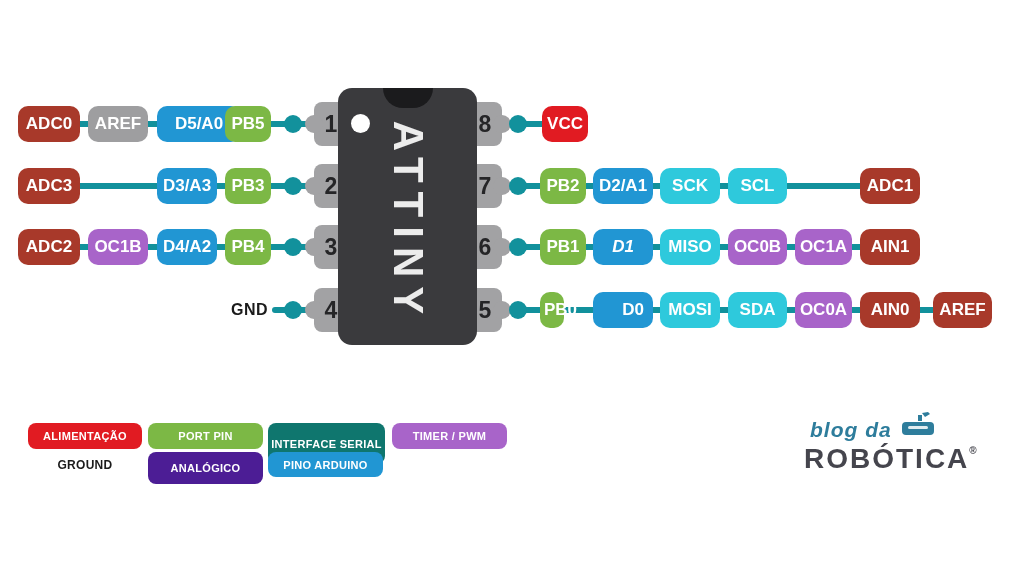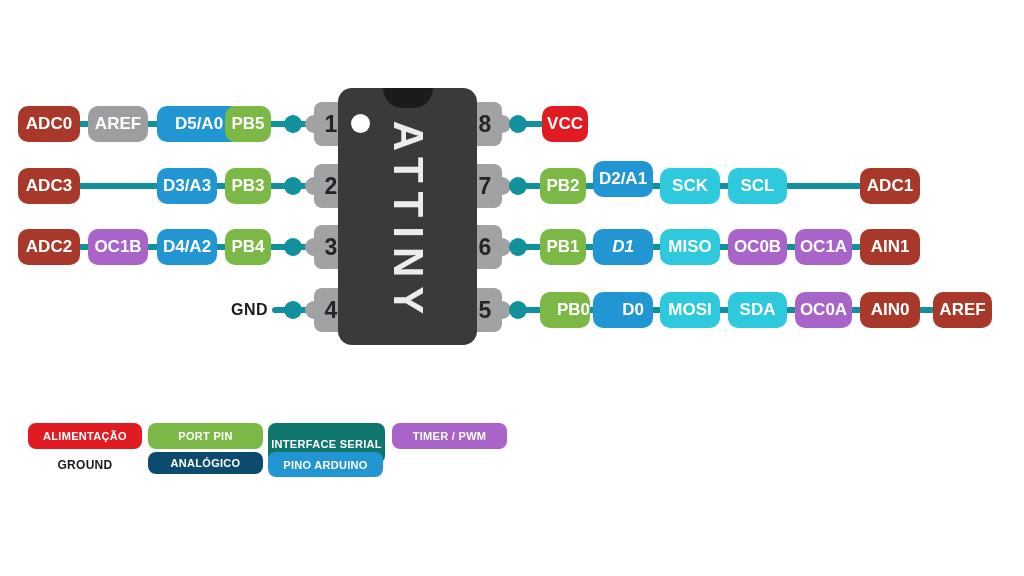--- a/index.html
+++ b/index.html
@@ -86,35 +86,35 @@
       <div class="pill" style="left: 225px; top: 229px; width: 46px; background: rgb(124, 184, 69);">PB4</div>
       <div class="wire" style="left: 272px; top: 307px; width: 46px; background: rgb(18, 145, 156);"></div>
       <div class="wire-node" style="left: 284px; top: 301px; background: rgb(18, 145, 156);"></div>
       <div class="plain-label" style="left: 196px; top: 292px; width: 72px;">GND</div>
       <div class="wire" style="left: 500px; top: 121px; width: 65px; background: rgb(18, 145, 156);"></div>
       <div class="wire-node" style="left: 509px; top: 115px; background: rgb(18, 145, 156);"></div>
       <div class="pill" style="left: 542px; top: 106px; width: 46px; background: rgb(225, 27, 34);">VCC</div>
       <div class="wire" style="left: 500px; top: 183px; width: 390px; background: rgb(18, 145, 156);"></div>
       <div class="wire-node" style="left: 509px; top: 177px; background: rgb(18, 145, 156);"></div>
       <div class="pill" style="left: 540px; top: 168px; width: 46px; background: rgb(124, 184, 69);">PB2</div>
-      <div class="pill" style="left: 593px; top: 161px; width: 60px; background: rgb(33, 150, 211);">D2/A1</div>
+      <div class="pill" style="left: 593px; top: 168px; width: 60px; background: rgb(33, 150, 211);">D2/A1</div>
       <div class="pill" style="left: 660px; top: 168px; width: 60px; background: rgb(46, 201, 220);">SCK</div>
       <div class="pill" style="left: 728px; top: 168px; width: 59px; background: rgb(46, 201, 220);">SCL</div>
       <div class="pill" style="left: 860px; top: 168px; width: 60px; background: rgb(168, 57, 42);">ADC1</div>
       <div class="wire" style="left: 500px; top: 244px; width: 390px; background: rgb(18, 145, 156);"></div>
       <div class="wire-node" style="left: 509px; top: 238px; background: rgb(18, 145, 156);"></div>
       <div class="pill" style="left: 540px; top: 229px; width: 46px; background: rgb(124, 184, 69);">PB1</div>
       <div class="pill" style="left: 593px; top: 229px; width: 60px; background: rgb(33, 150, 211); font-style: italic;">D1</div>
       <div class="pill" style="left: 660px; top: 229px; width: 60px; background: rgb(46, 201, 220);">MISO</div>
       <div class="pill" style="left: 728px; top: 229px; width: 59px; background: rgb(168, 100, 201);">OC0B</div>
       <div class="pill" style="left: 795px; top: 229px; width: 57px; background: rgb(168, 100, 201);">OC1A</div>
       <div class="pill" style="left: 860px; top: 229px; width: 60px; background: rgb(168, 57, 42);">AIN1</div>
       <div class="wire" style="left: 500px; top: 307px; width: 462px; background: rgb(18, 145, 156);"></div>
       <div class="wire-node" style="left: 509px; top: 301px; background: rgb(18, 145, 156);"></div>
-      <div class="pill" style="left: 540px; top: 292px; width: 50px; background: rgb(124, 184, 69); padding-left: 17px;">PB0</div>
+      <div class="pill" style="left: 540px; top: 292px; width: 24px; background: rgb(124, 184, 69); padding-left: 17px;">PB0</div>
       <div class="pill" style="left: 593px; top: 292px; width: 60px; background: rgb(33, 150, 211); padding-left: 20px;">D0</div>
       <div class="pill" style="left: 660px; top: 292px; width: 60px; background: rgb(46, 201, 220);">MOSI</div>
       <div class="pill" style="left: 728px; top: 292px; width: 59px; background: rgb(46, 201, 220);">SDA</div>
       <div class="pill" style="left: 795px; top: 292px; width: 57px; background: rgb(168, 100, 201);">OC0A</div>
       <div class="pill" style="left: 860px; top: 292px; width: 60px; background: rgb(168, 57, 42);">AIN0</div>
       <div class="pill" style="left: 933px; top: 292px; width: 59px; background: rgb(168, 57, 42);">AREF</div>
     </div>
   <div id="pins-layer">
       <div class="pin-tab tab-left" style="left: 314px; top: 102px; background: rgb(162, 162, 164);">1</div>
       <div class="pin-tab tab-left" style="left: 314px; top: 164px; background: rgb(162, 162, 164);">2</div>
@@ -131,17 +131,34 @@
     <div id="chip-dot"></div>
     <div id="chip-label">ATTINY</div>
   </div>
 
   <div id="legend-layer">
       <div class="legend-pill" style="left: 28px; top: 423px; width: 114px; height: 26px; background: rgb(225, 27, 34);">ALIMENTAÇÃO</div>
       <div class="legend-pill" style="left: 148px; top: 423px; width: 115px; height: 26px; background: rgb(124, 184, 69);">PORT PIN</div>
       <div class="legend-pill" style="left: 268px; top: 423px; width: 117px; height: 41px; background: #0f766e;">INTERFACE SERIAL</div>
       <div class="legend-pill" style="left: 392px; top: 423px; width: 115px; height: 26px; background: rgb(168, 100, 201);">TIMER / PWM</div>
       <div class="legend-text" style="left: 28px; top: 452px; width: 114px; height: 25px;">GROUND</div>
-      <div class="legend-pill" style="left: 148px; top: 452px; width: 115px; height: 22px; background: #0c4a6e; border-radius: 8px;">ANALÓGICO</div>
+      <div class="legend-pill" style="left: 148px; top: 452px; width: 115px; height: 32px; background: #4c1d95; border-radius: 8px;">ANALÓGICO</div>
       <div class="legend-pill" style="left: 268px; top: 452px; width: 115px; height: 25px; background: rgb(33, 150, 211);">PINO ARDUINO</div>
     </div>
 
+  <div id="logo">
+    <div id="logo-top">
+      <span id="logo-blog">blog da</span>
+      <span>
+        <svg width="38" height="26" viewBox="0 0 38 26">
+          <path d="M22 1 l6 -1 2 2 -5 3 z" fill="#2e7d9c"></path>
+          <rect x="18" y="3" width="4" height="6" fill="#2e7d9c"></rect>
+          <path d="M6 10 h24 a4 4 0 0 1 4 4 v5 a4 4 0 0 1 -4 4 h-24 a4 4 0 0 1 -4 -4 v-5 a4 4 0 0 1 4 -4 z" fill="#2e7d9c"></path>
+          <rect x="8" y="14" width="20" height="3" rx="1.5" fill="#ffffff" opacity="0.85"></rect>
+        </svg>
+      </span>
+    </div>
+    <div id="logo-name-row">
+      <span id="logo-name">ROBÓTICA</span>
+      <span id="logo-reg">®</span>
+    </div>
+  </div>
 </div>
 
 </body></html>

